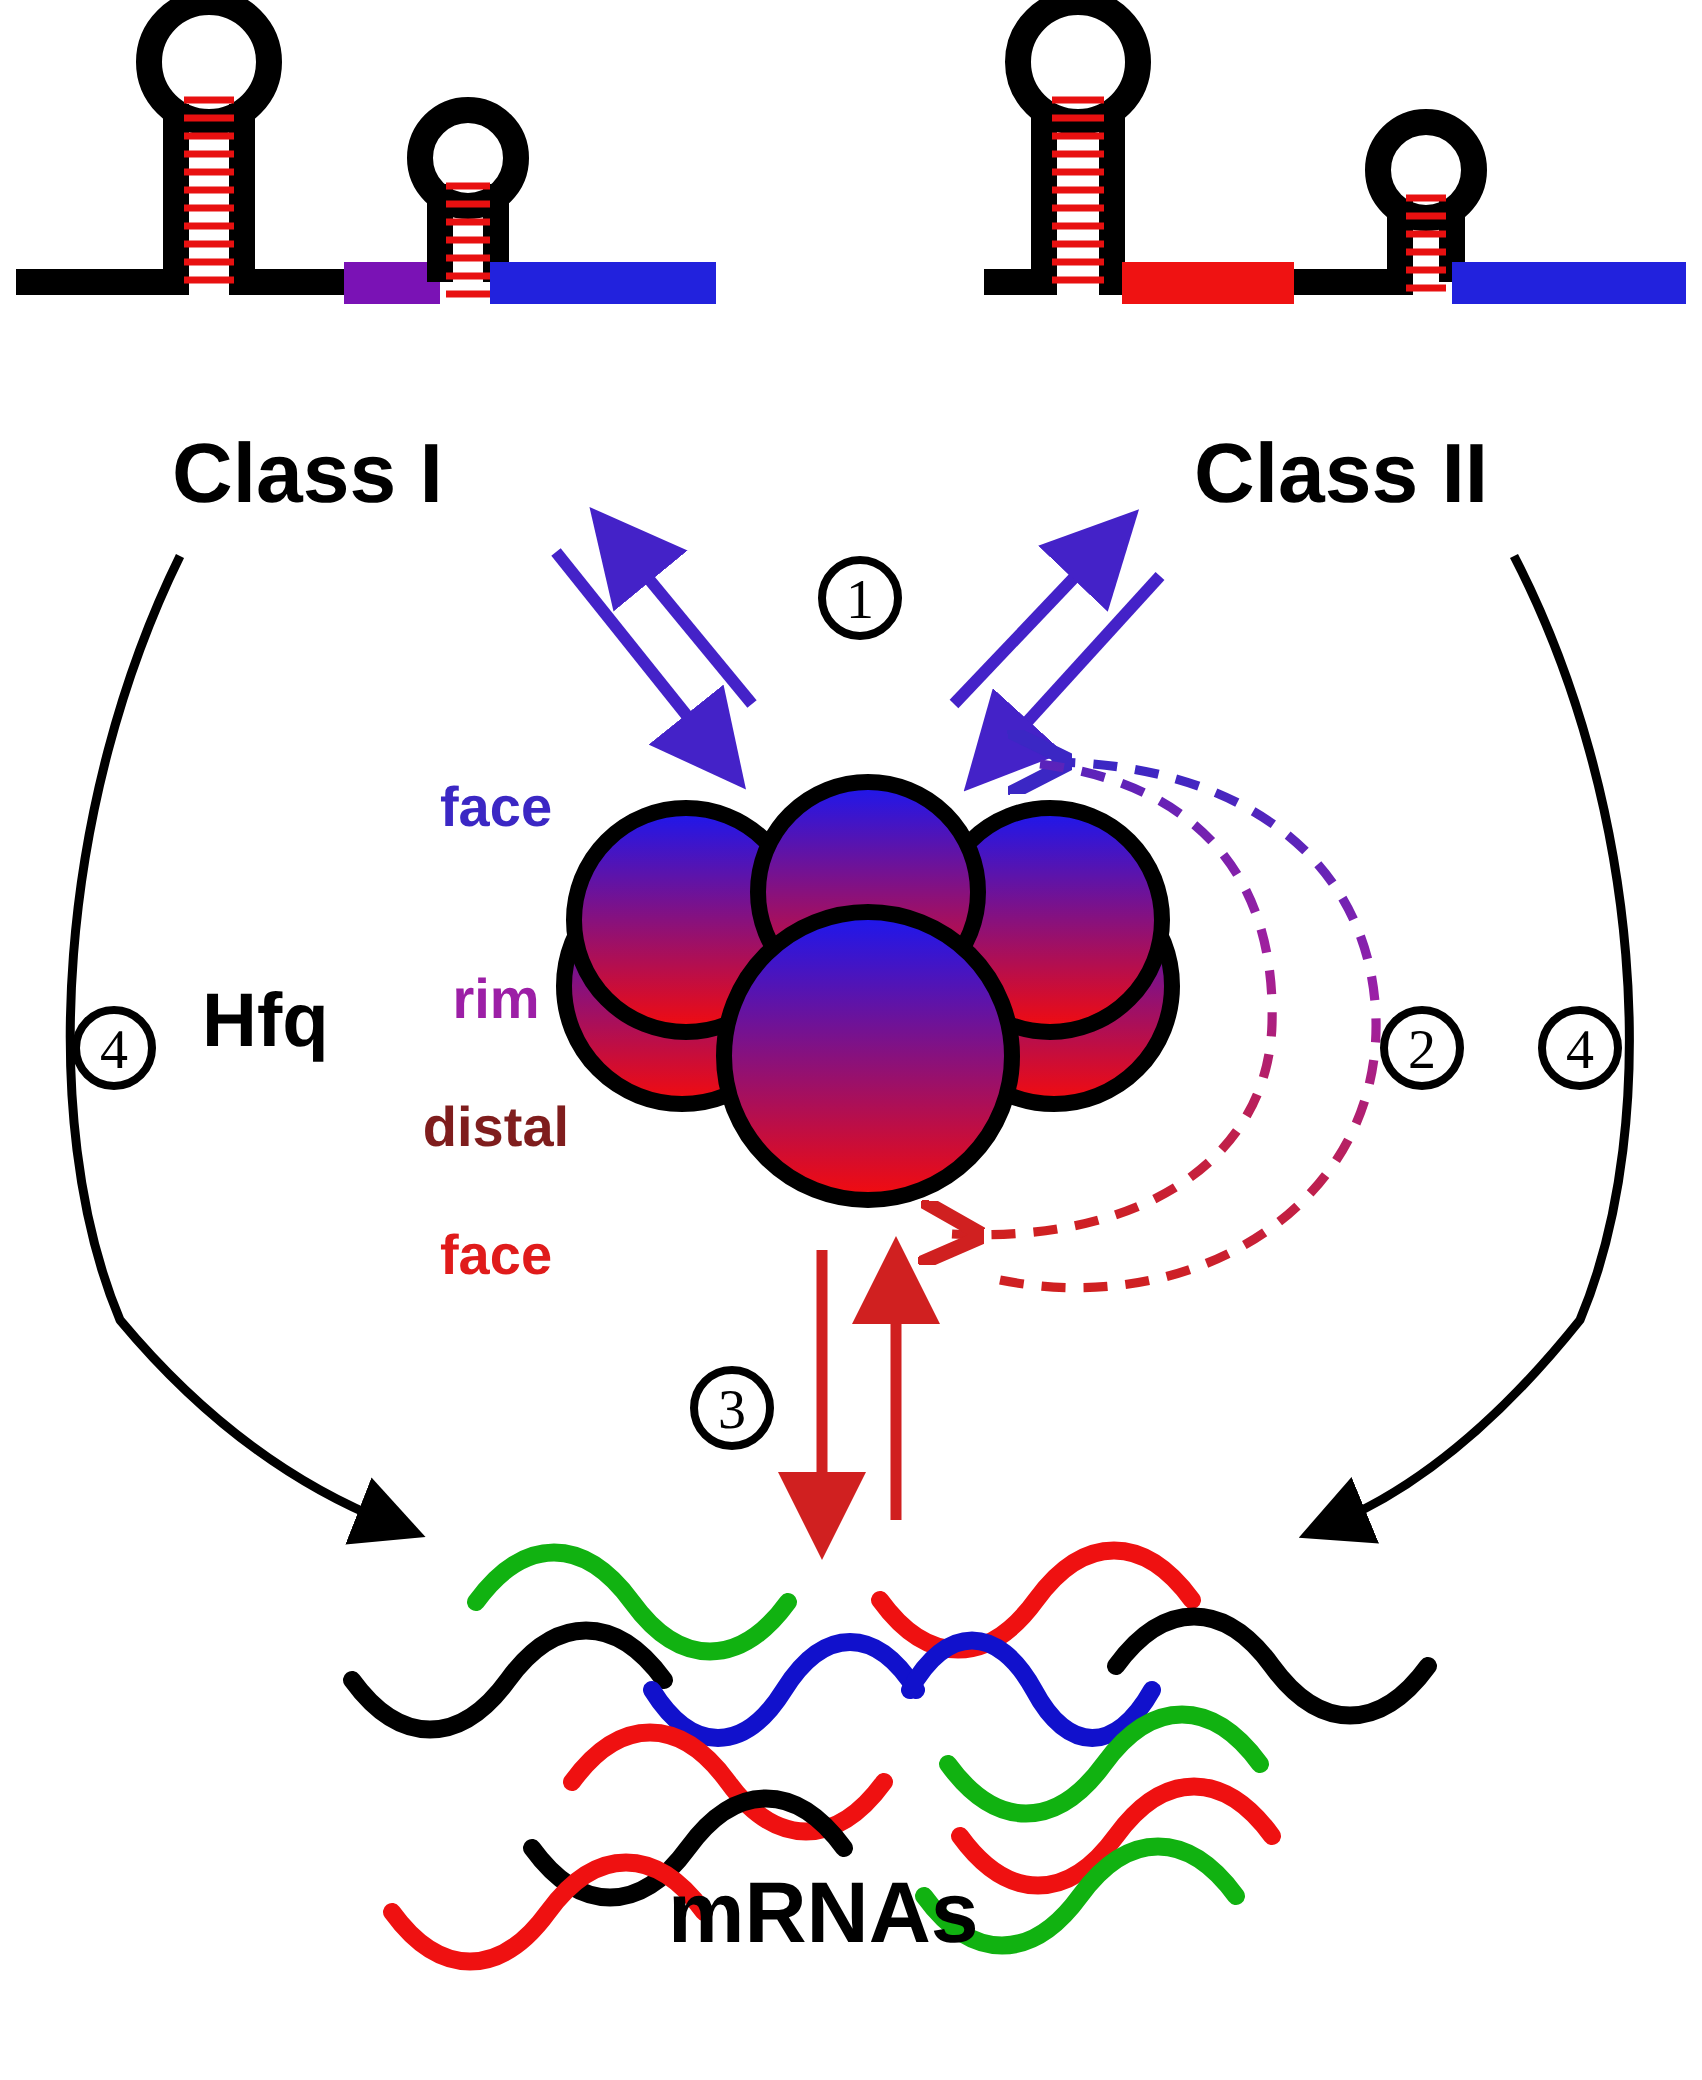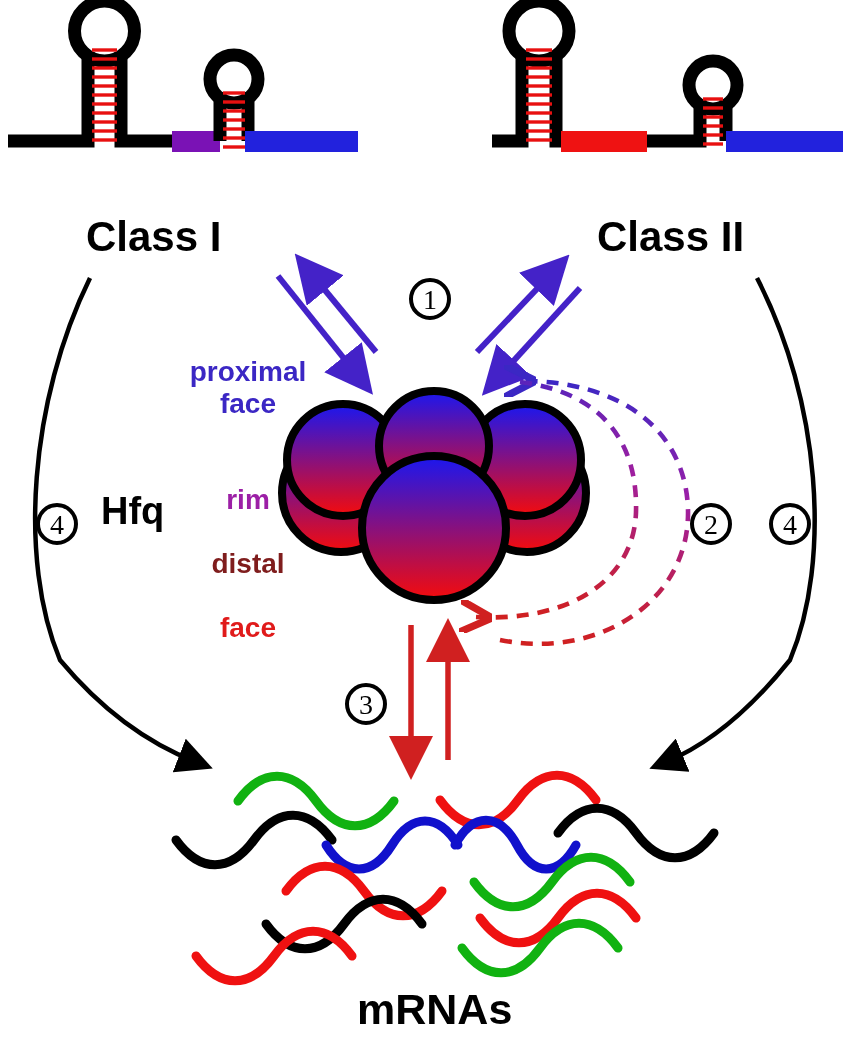--- a/index.html
+++ b/index.html
@@ -182,23 +182,22 @@
   </g>
 </svg>
 
 
 <div class="lbl classlbl" style="left:86px; top:216px;">Class I</div>
 
 <div class="lbl classlbl" style="left:597px; top:216px;">Class II</div>
 
 <div class="lbl hfqlbl" style="left:101px; top:492px;">Hfq</div>
 
-<div class="lbl facelbl" style="left:178px; top:358px; width:140px; color:#3b27c4;">proximal</div>
 <div class="lbl facelbl" style="left:178px; top:390px; width:140px; color:#3b27c4;">face</div>
 
 <div class="lbl facelbl" style="left:203px; top:486px; width:90px; color:#9c1fa6;">rim</div>
 
 <div class="lbl facelbl" style="left:188px; top:550px; width:120px; color:#7f1d1d;">distal</div>
 <div class="lbl facelbl" style="left:188px; top:614px; width:120px; color:#e01b1b;">face</div>
 
-<div class="lbl title" style="left:334px; top:988px;margin-left:23px;">mRNAs</div>
+<div class="lbl title" style="left:334px; top:936px;">mRNAs</div>
 
 </div>
 
 </body></html>

